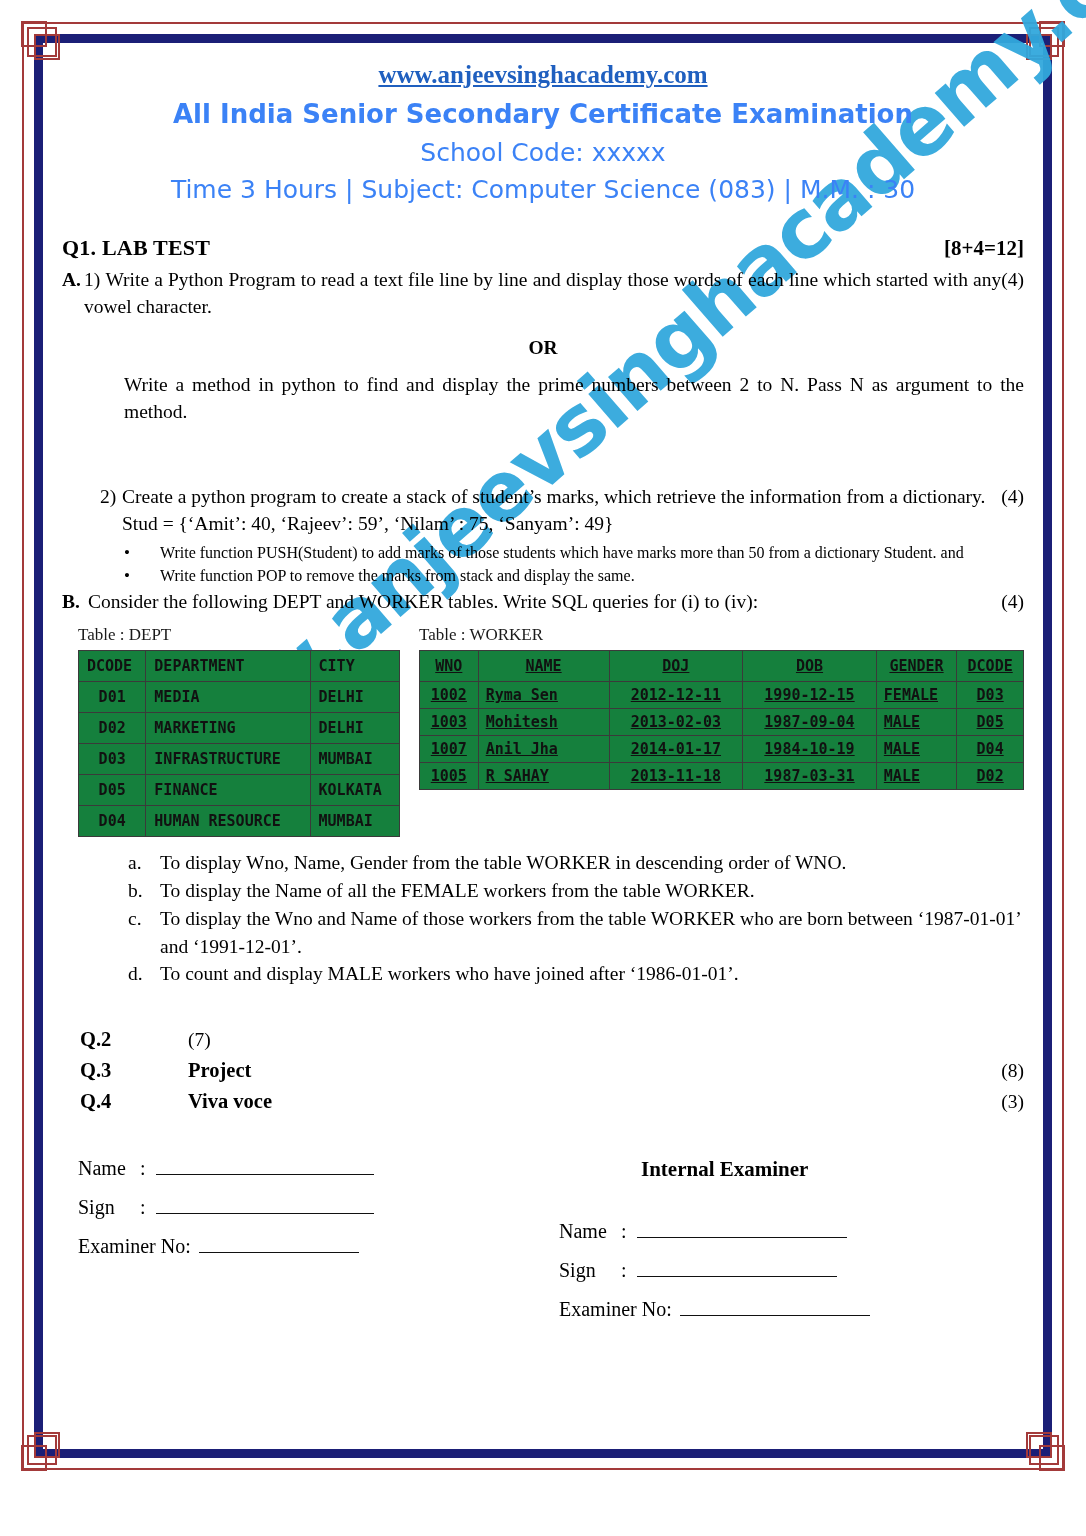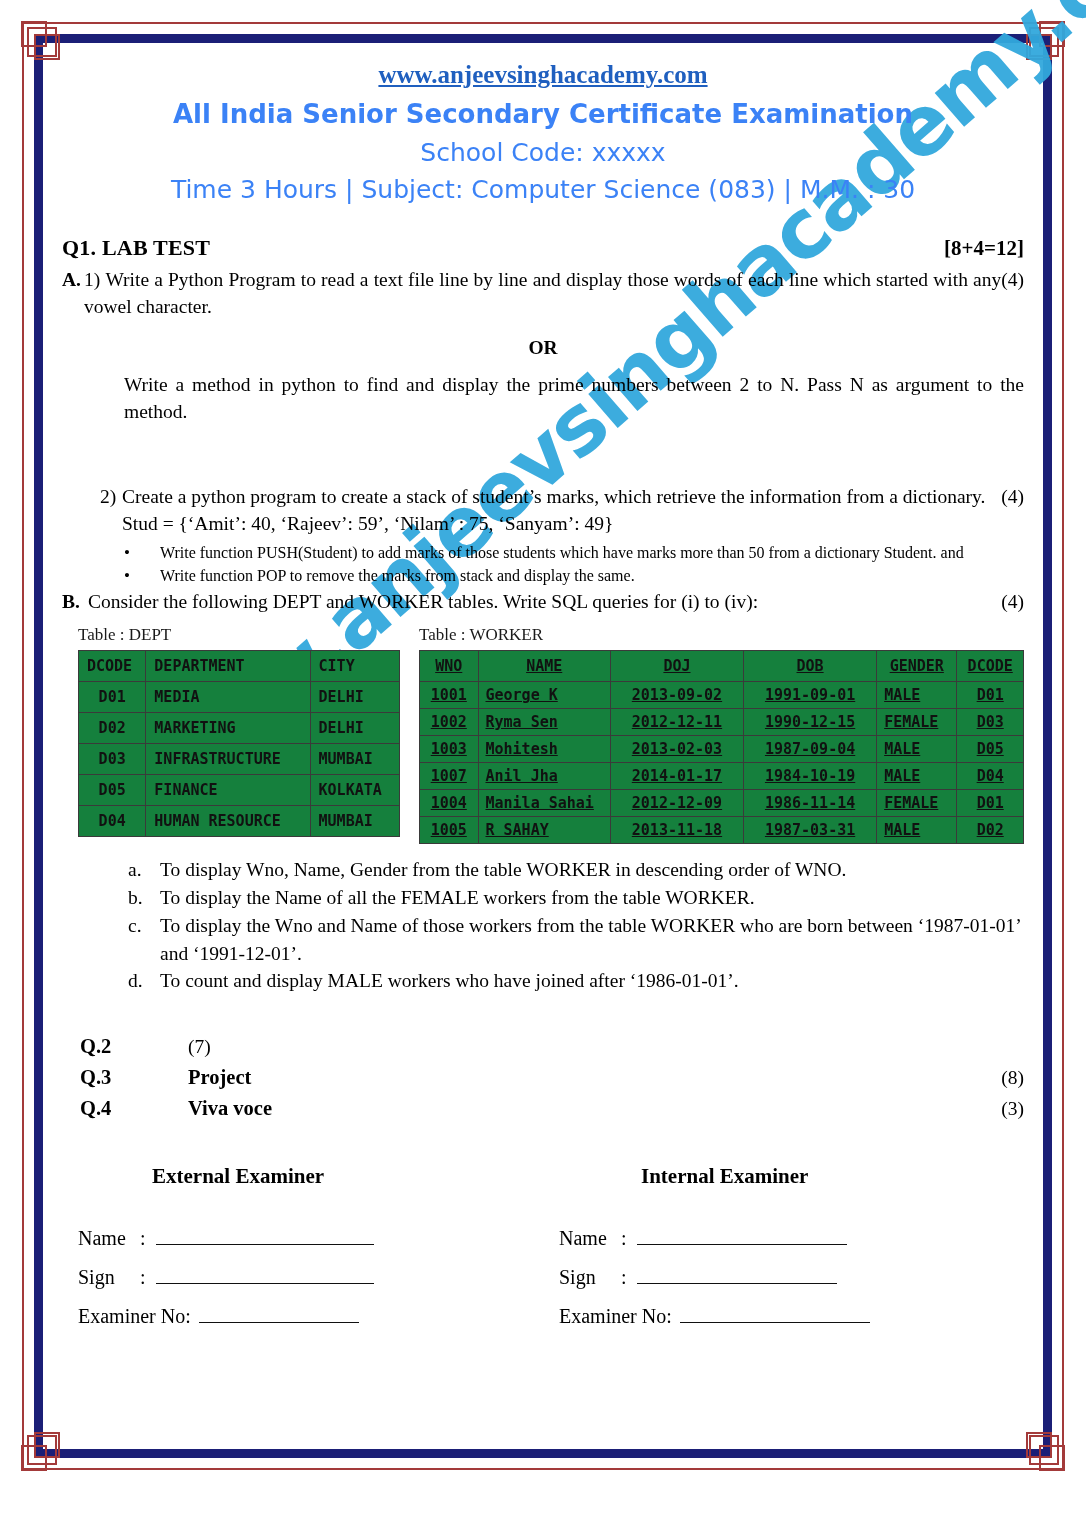--- a/index.html
+++ b/index.html
@@ -412,28 +412,20 @@
         <tbody>
           <tr class="hdr">
             <td class="w-no">WNO</td>
             <td class="w-name">NAME</td>
             <td class="w-doj">DOJ</td>
             <td class="w-dob">DOB</td>
             <td class="w-gender">GENDER</td>
             <td class="w-dcode">DCODE</td>
           </tr>
           <tr>
-            <td class="w-no">1001</td>
-            <td class="w-name">George K</td>
-            <td class="w-doj">2013-09-02</td>
-            <td class="w-dob">1991-09-01</td>
-            <td class="w-gender">MALE</td>
-            <td class="w-dcode">D01</td>
-          </tr>
-          <tr>
             <td class="w-no">1002</td>
             <td class="w-name">Ryma Sen</td>
             <td class="w-doj">2012-12-11</td>
             <td class="w-dob">1990-12-15</td>
             <td class="w-gender">FEMALE</td>
             <td class="w-dcode">D03</td>
           </tr>
           <tr>
             <td class="w-no">1003</td>
             <td class="w-name">Mohitesh</td>
@@ -442,28 +434,20 @@
             <td class="w-gender">MALE</td>
             <td class="w-dcode">D05</td>
           </tr>
           <tr>
             <td class="w-no">1007</td>
             <td class="w-name">Anil Jha</td>
             <td class="w-doj">2014-01-17</td>
             <td class="w-dob">1984-10-19</td>
             <td class="w-gender">MALE</td>
             <td class="w-dcode">D04</td>
-          </tr>
-          <tr>
-            <td class="w-no">1004</td>
-            <td class="w-name">Manila Sahai</td>
-            <td class="w-doj">2012-12-09</td>
-            <td class="w-dob">1986-11-14</td>
-            <td class="w-gender">FEMALE</td>
-            <td class="w-dcode">D01</td>
           </tr>
           <tr>
             <td class="w-no">1005</td>
             <td class="w-name">R SAHAY</td>
             <td class="w-doj">2013-11-18</td>
             <td class="w-dob">1987-03-31</td>
             <td class="w-gender">MALE</td>
             <td class="w-dcode">D02</td>
           </tr>
         </tbody>
@@ -502,21 +486,20 @@
     </div>
     <div class="qrow">
       <span class="qn">Q.4</span>
       <span class="qt">Viva voce</span>
       <span class="qm">(3)</span>
     </div>
   </div>
 
   <div class="examiners">
     <div class="ex-col left">
-      <div class="ex-title">External Examiner</div>
       <div class="ex-field">
         <span class="f-label">Name</span>
         <span class="f-colon">:</span>
         <span class="f-rule rule-220"></span>
       </div>
       <div class="ex-field">
         <span class="f-label">Sign</span>
         <span class="f-colon">:</span>
         <span class="f-rule rule-220"></span>
       </div>

